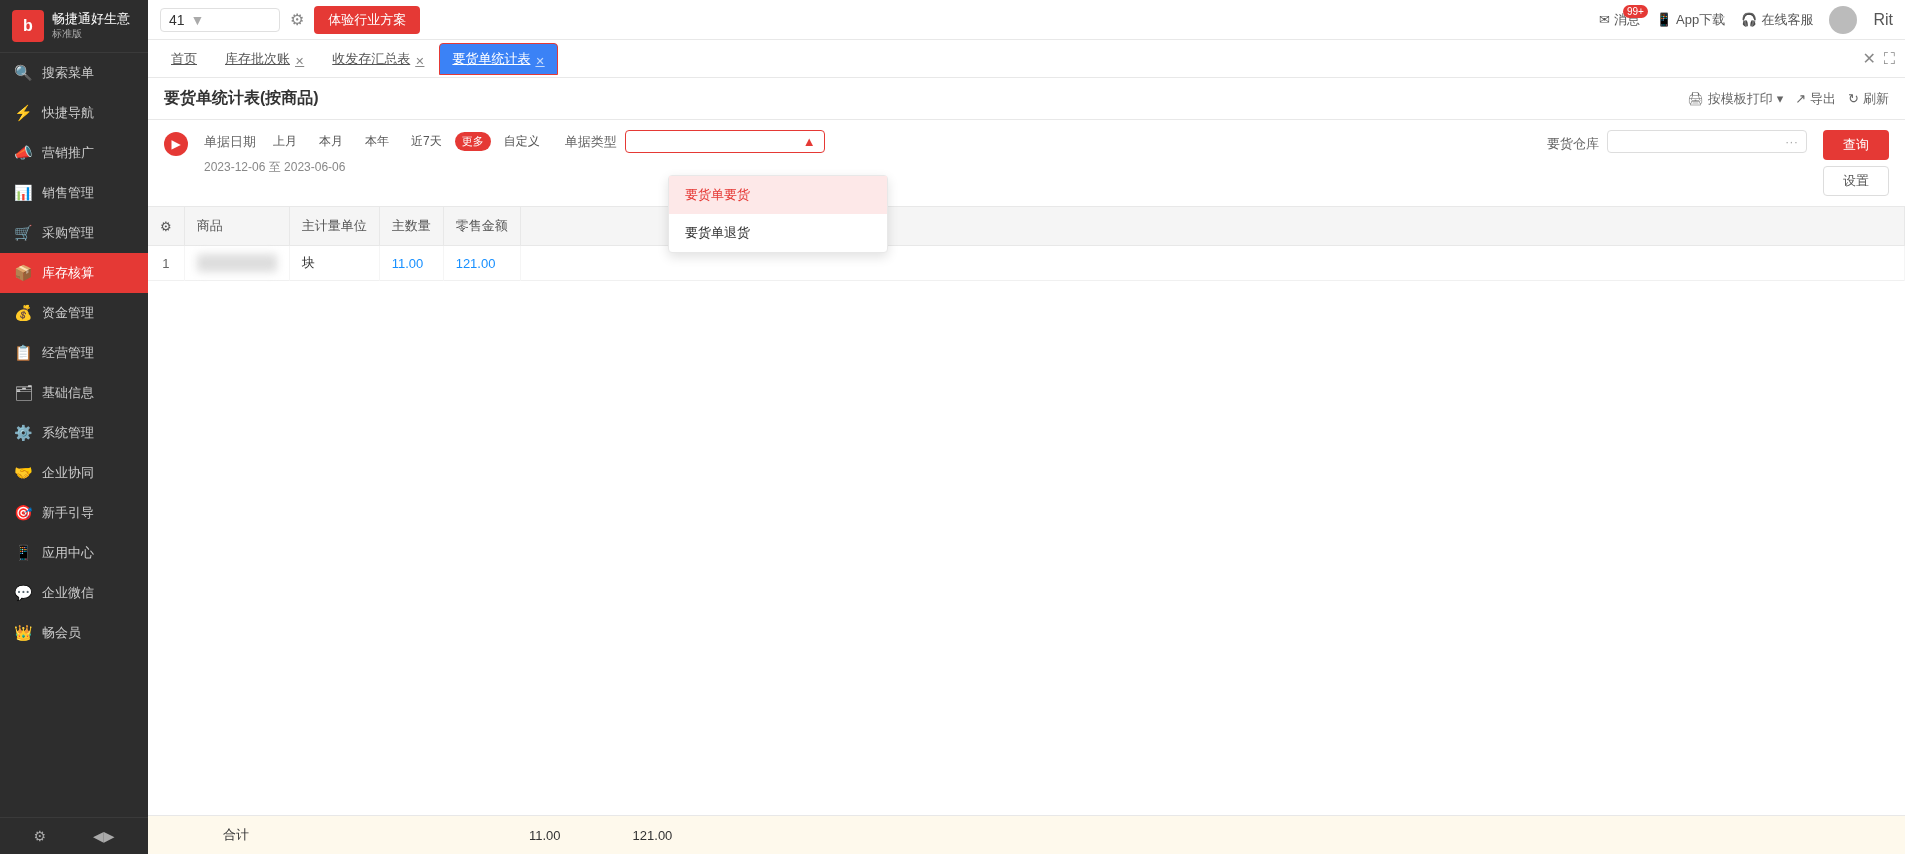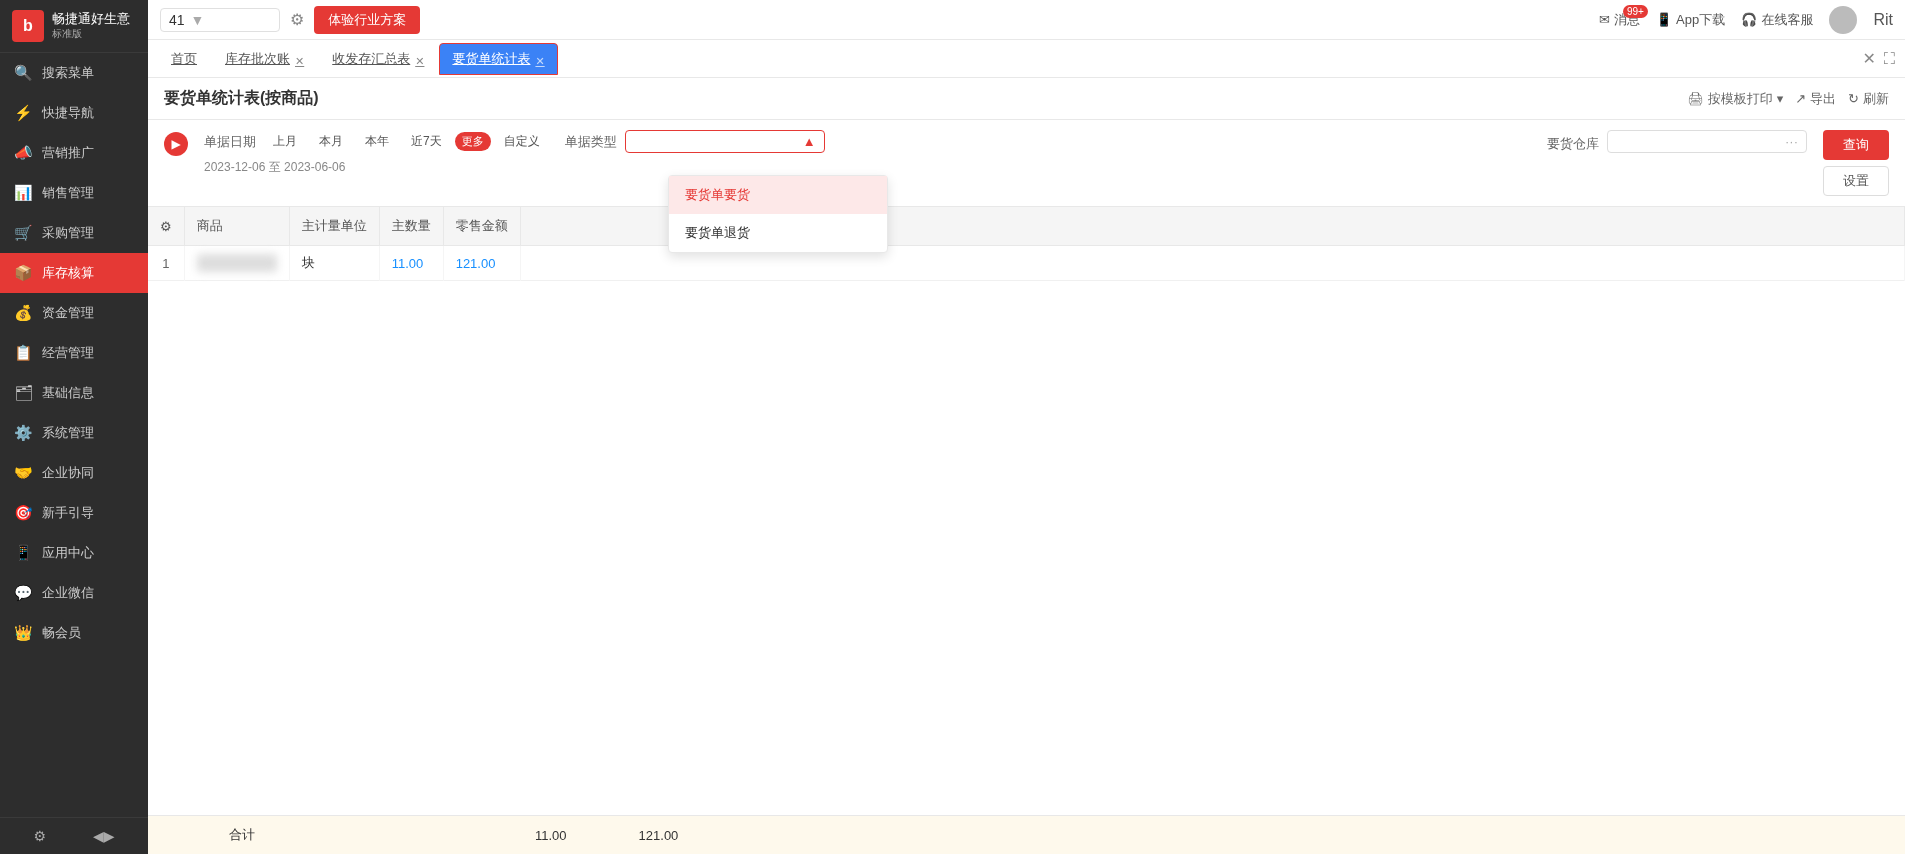--- a/index.html
+++ b/index.html
@@ -410,21 +410,21 @@
     .total-row {
       background: #fef9ec;
       border-top: 1px solid #e8e8e8;
       display: flex;
       align-items: center;
       padding: 10px 12px;
       font-size: 13px;
       color: #333;
       flex-shrink: 0;
     }
-    .total-row .total-label { margin-left: 29px; }
+    .total-row .total-label { margin-left: 23px; }
     .total-row .total-val1 { margin-left: 280px; }
     .total-row .total-val2 { margin-left: 72px; }
 
     
     .blurred-text {
       filter: blur(4px);
       background: #ddd;
       color: transparent;
       border-radius: 3px;
       display: inline-block;

